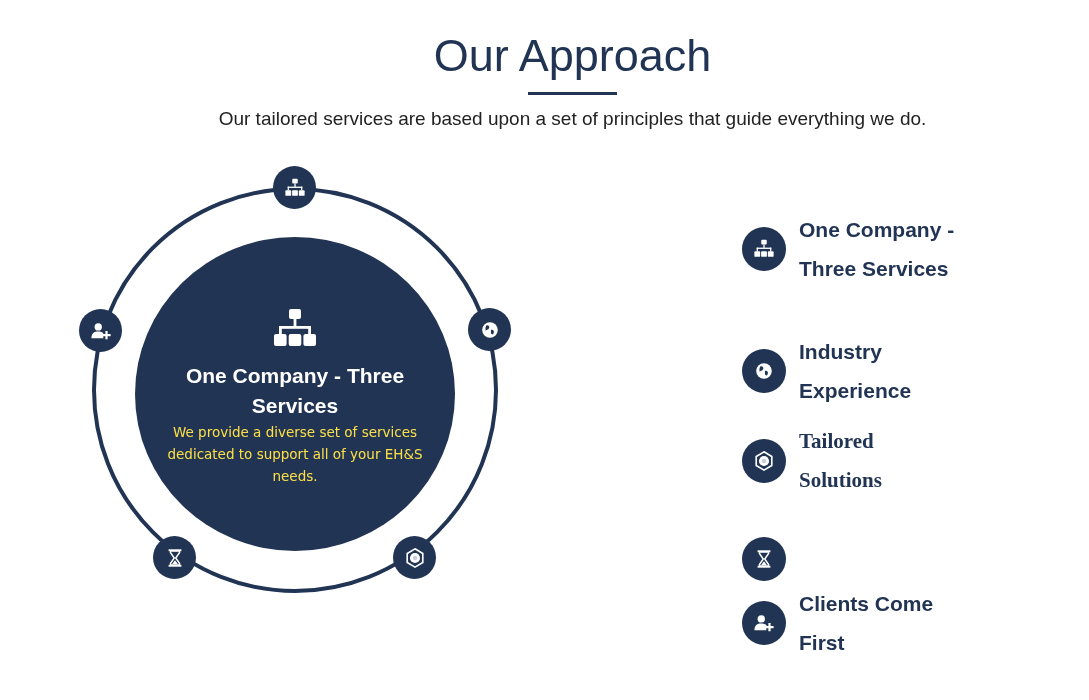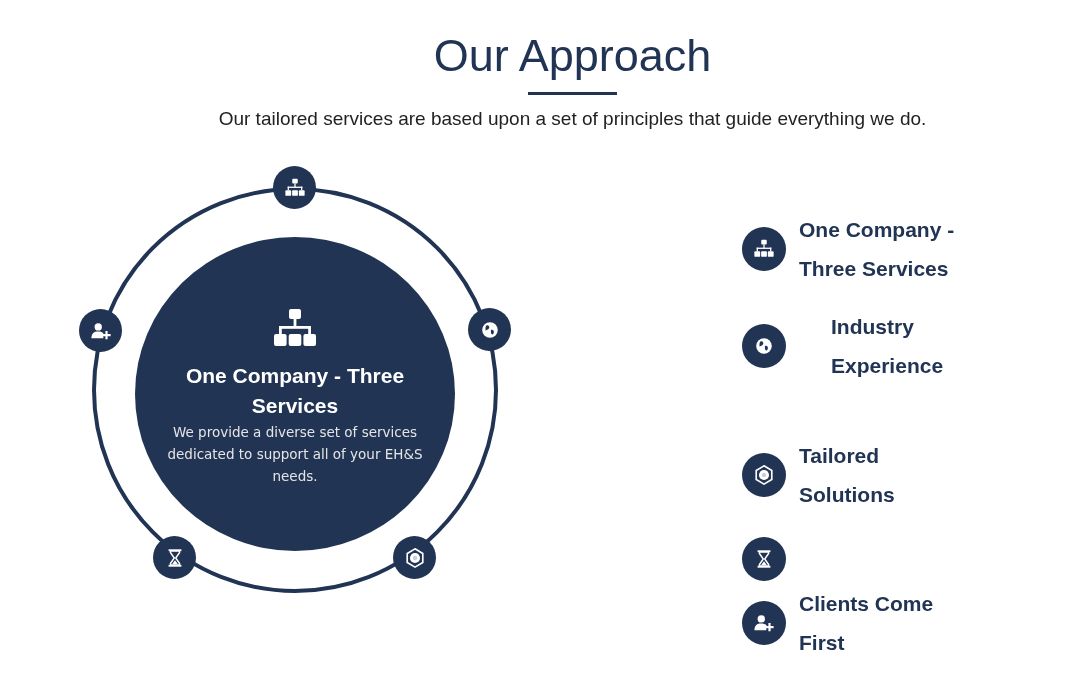--- a/index.html
+++ b/index.html
@@ -42,21 +42,21 @@
     .core-icon {
       position: absolute; left: 132px; top: 68px; width: 56px; height: 48px;
     }
     .core-title {
       position: absolute; left: 20px; right: 20px; top: 124px;
       font-size: 21px; font-weight: 700; line-height: 30px; color: #fff;
     }
     .core-desc {
       position: absolute; left: 30px; right: 30px; top: 184px;
       font-family: "DejaVu Sans", sans-serif;
-      font-size: 13.5px; line-height: 22px; color: #e5e5e5;
+      font-size: 13.5px; line-height: 22px; color: #fde047;
     }
 
     .node {
       position: absolute; width: 43px; height: 43px;
       background: #213454; border-radius: 50%;
       display: flex; align-items: center; justify-content: center;
       cursor: pointer;
     }
     .node svg { width: 22px; height: 22px; }
     .node-top    { left: 273px; top: 166px; }
@@ -167,30 +167,30 @@
   <div class="list">
     <div class="list-item" style="top:0px;">
       <div class="list-icon">
         <svg viewBox="0 0 24 24">
             <use href="#i-sitemap"></use>
           </svg>
       </div>
       <div class="list-label">One Company - Three Services</div>
     </div>
 
-    <div class="list-item" style="top:97px;gap:32px;">
+    <div class="list-item" style="top:122px;">
       <div class="list-icon">
         <svg viewBox="0 0 24 24">
             <use href="#i-globe"></use>
           </svg>
       </div>
       <div class="list-label" style="width:120px;">Industry Experience</div>
     </div>
 
-    <div class="list-item" style="top:226px;">
+    <div class="list-item" style="top:212px;font-family:Liberation Serif, serif;">
       <div class="list-icon">
         <svg viewBox="0 0 24 24">
             <use href="#i-hex"></use>
           </svg>
       </div>
       <div class="list-label" style="width:120px;">Tailored Solutions</div>
     </div>
 
     <div class="list-item" style="top:327px;">
       <div class="list-icon">

